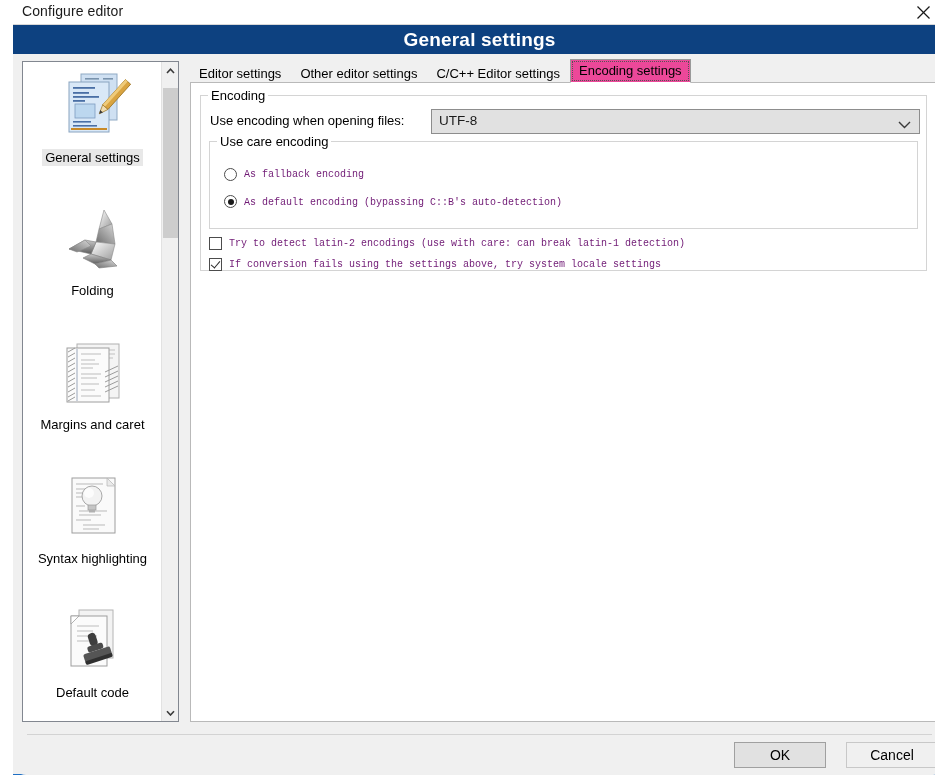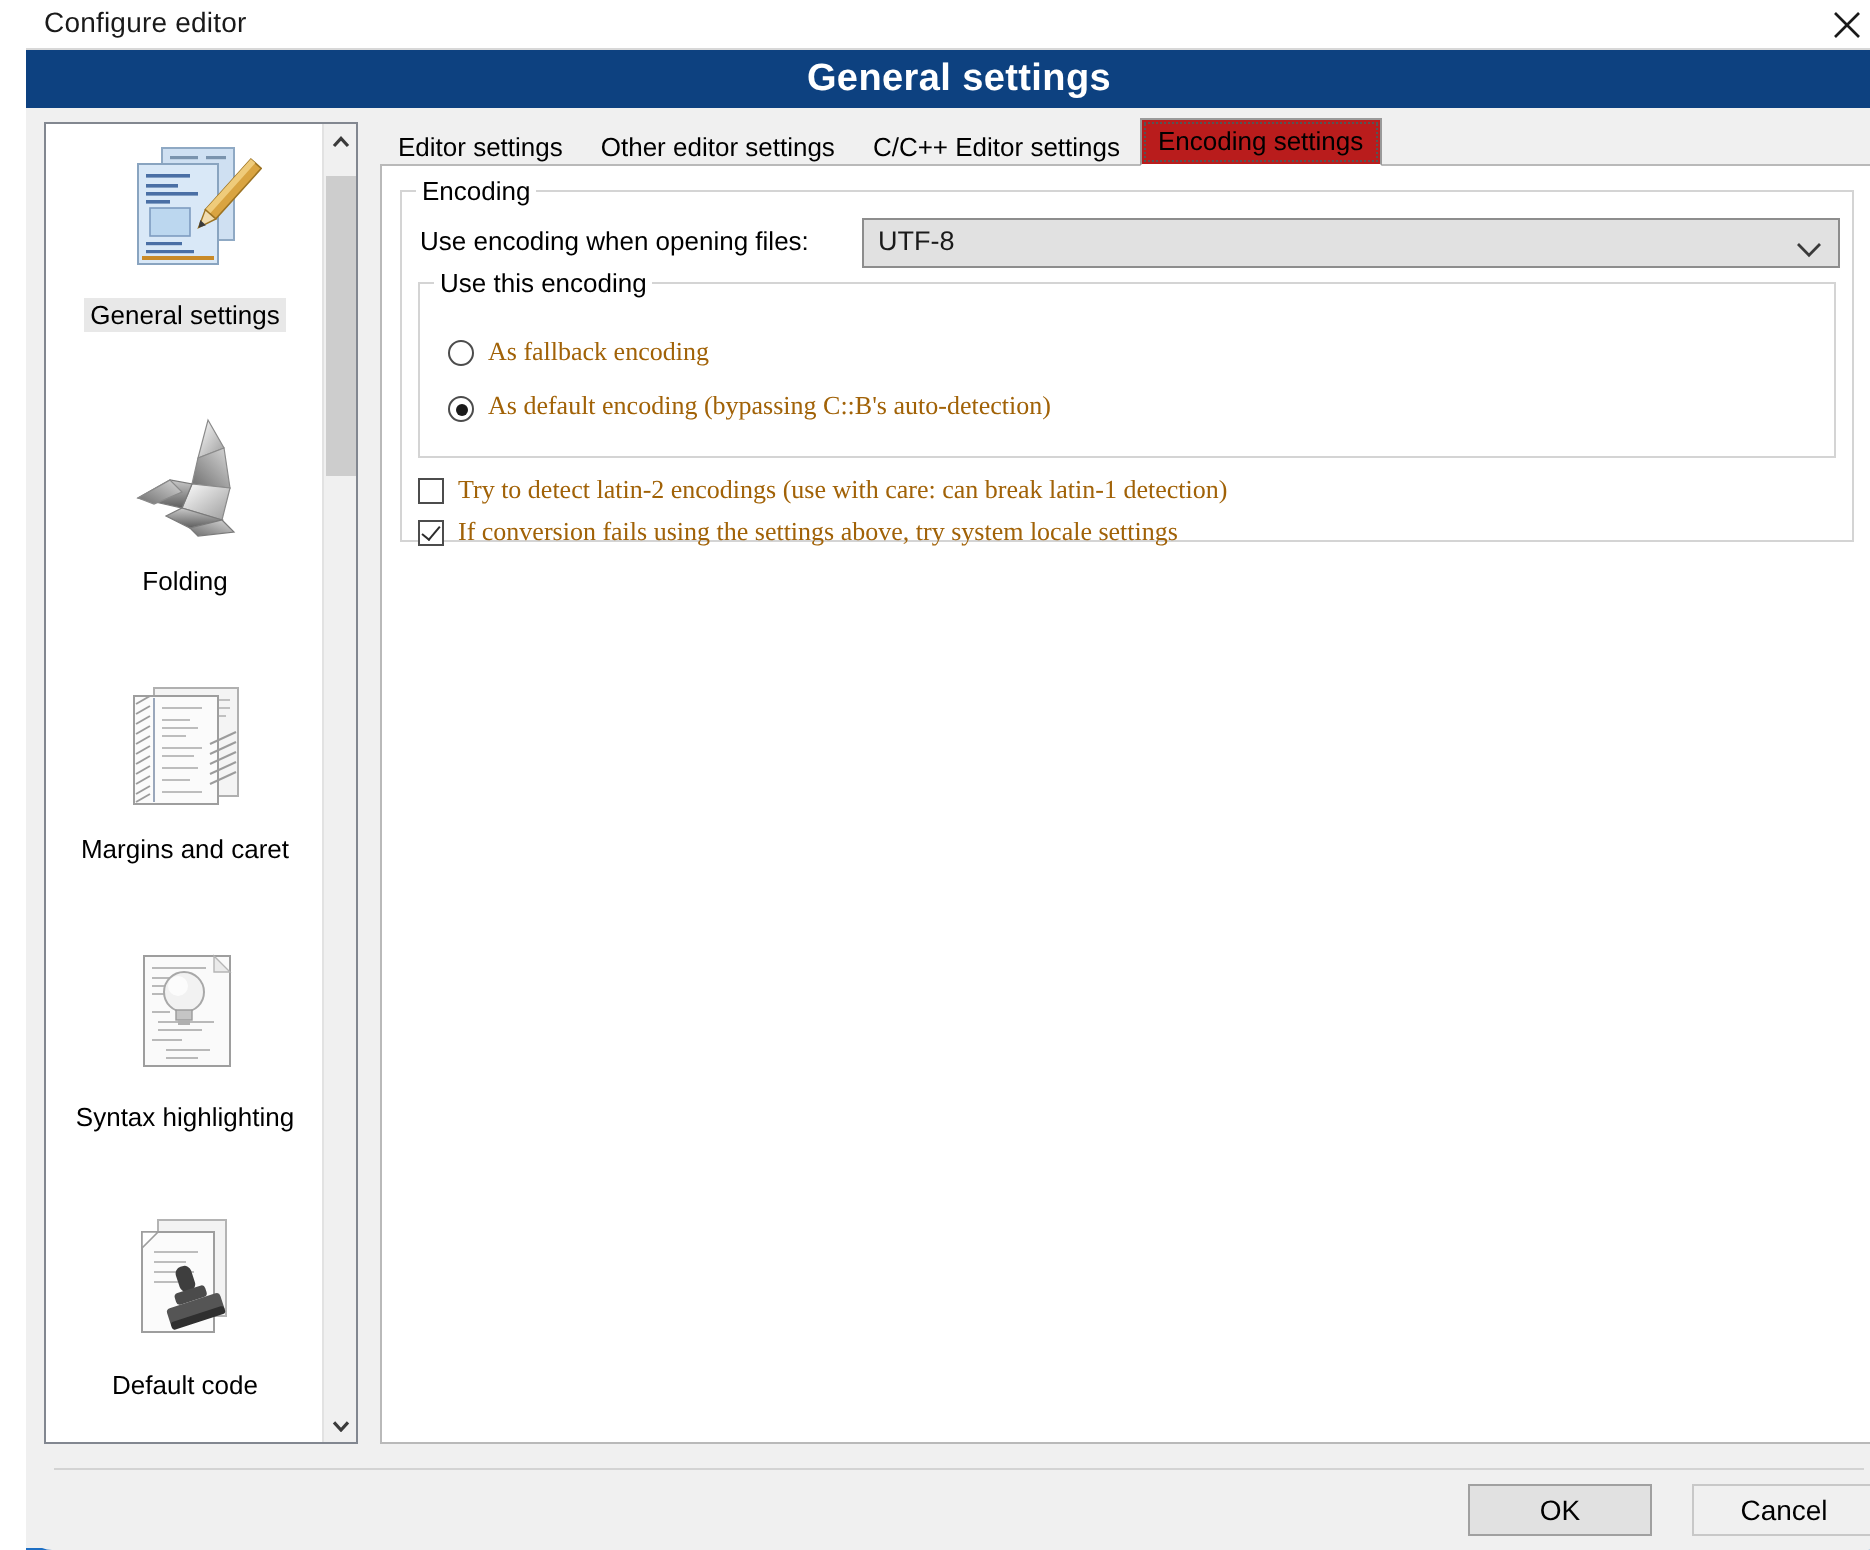--- a/index.html
+++ b/index.html
@@ -197,21 +197,21 @@
     border-bottom: none;
     color: #000;
     white-space: nowrap;
     cursor: pointer;
     box-sizing: border-box;
     position: relative;
     font-family: "Liberation Sans", sans-serif;
   }
   .tab + .tab { margin-left: 1px; }
   .tab.active {
-    background: #b91c1c;
+    background: #ec4899;
     border: 1px solid #9a9a9a;
     border-bottom: 1px solid #ffffff;
     height: 24px;
     line-height: 22px;
     outline: 1px dotted #555;
     outline-offset: -3px;
     z-index: 3;
   }
 
   #tabpage {
@@ -318,23 +318,23 @@
     left: 2.5px;
     top: 2.5px;
     width: 6px;
     height: 6px;
     border-radius: 50%;
     background: #1a1a1a;
   }
   .radio-row .rtext,
   .check-row .ctext {
     margin-left: 7px;
-    font-size: 13px;
-    color: #a16207;
-    font-family: Liberation Serif, serif;
+    font-size: 10px;
+    color: #701a75;
+    font-family: Liberation Mono, monospace;
   }
   #radio-fallback { left: 14px; top: 26px; }
   #radio-default  { left: 14px; top: 53px; align-items: flex-end; }
 
   
   .check-row {
     position: absolute;
     display: flex;
     align-items: center;
     cursor: pointer;
@@ -619,21 +619,21 @@
           <div id="combo-encoding">
             <div id="combo-value">UTF-8</div>
             <div id="combo-arrow">
               <svg width="13" height="8" viewBox="0 0 13 8" aria-hidden="true">
                 <polyline points="1,1 6.5,6.6 12,1" fill="none" stroke="#3a3a3a" stroke-width="1.4"></polyline>
               </svg>
             </div>
           </div>
 
           <div class="groupbox" id="gb-use-this">
-            <div class="group-title">Use this encoding</div>
+            <div class="group-title">Use care encoding</div>
 
             <div class="radio-row" id="radio-fallback">
               <span class="radio-mark"></span>
               <span class="rtext">As fallback encoding</span>
             </div>
 
             <div class="radio-row" id="radio-default">
               <span class="radio-mark on"></span>
               <span class="rtext">As default encoding (bypassing C::B's auto-detection)</span>
             </div>

